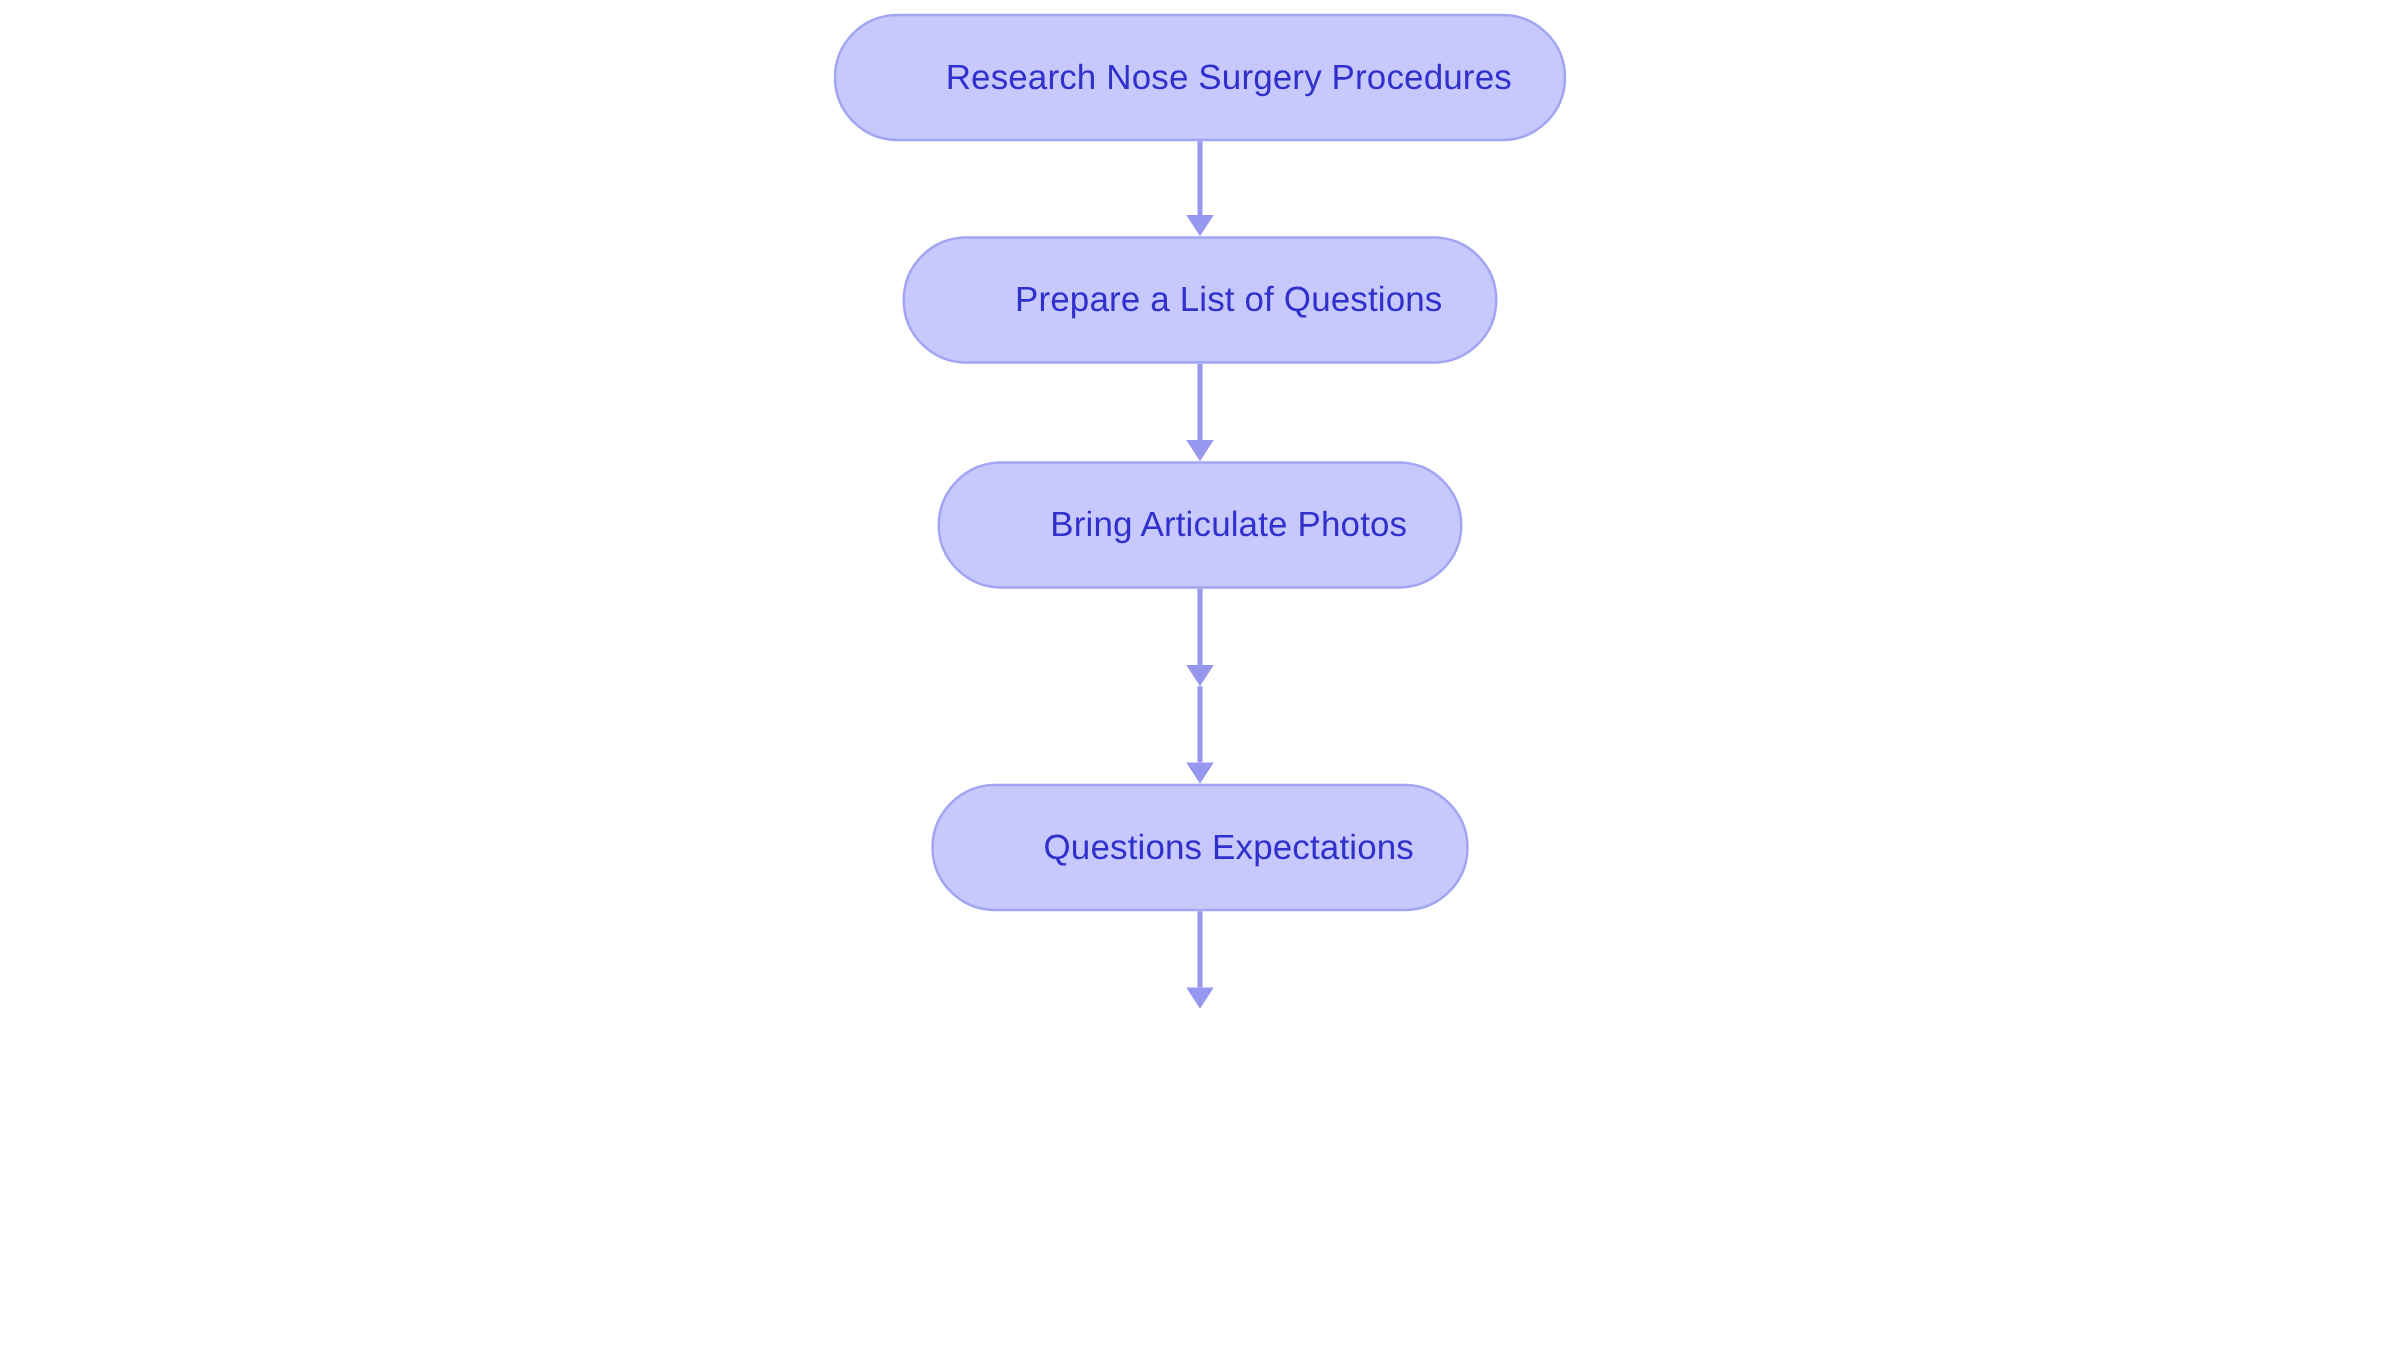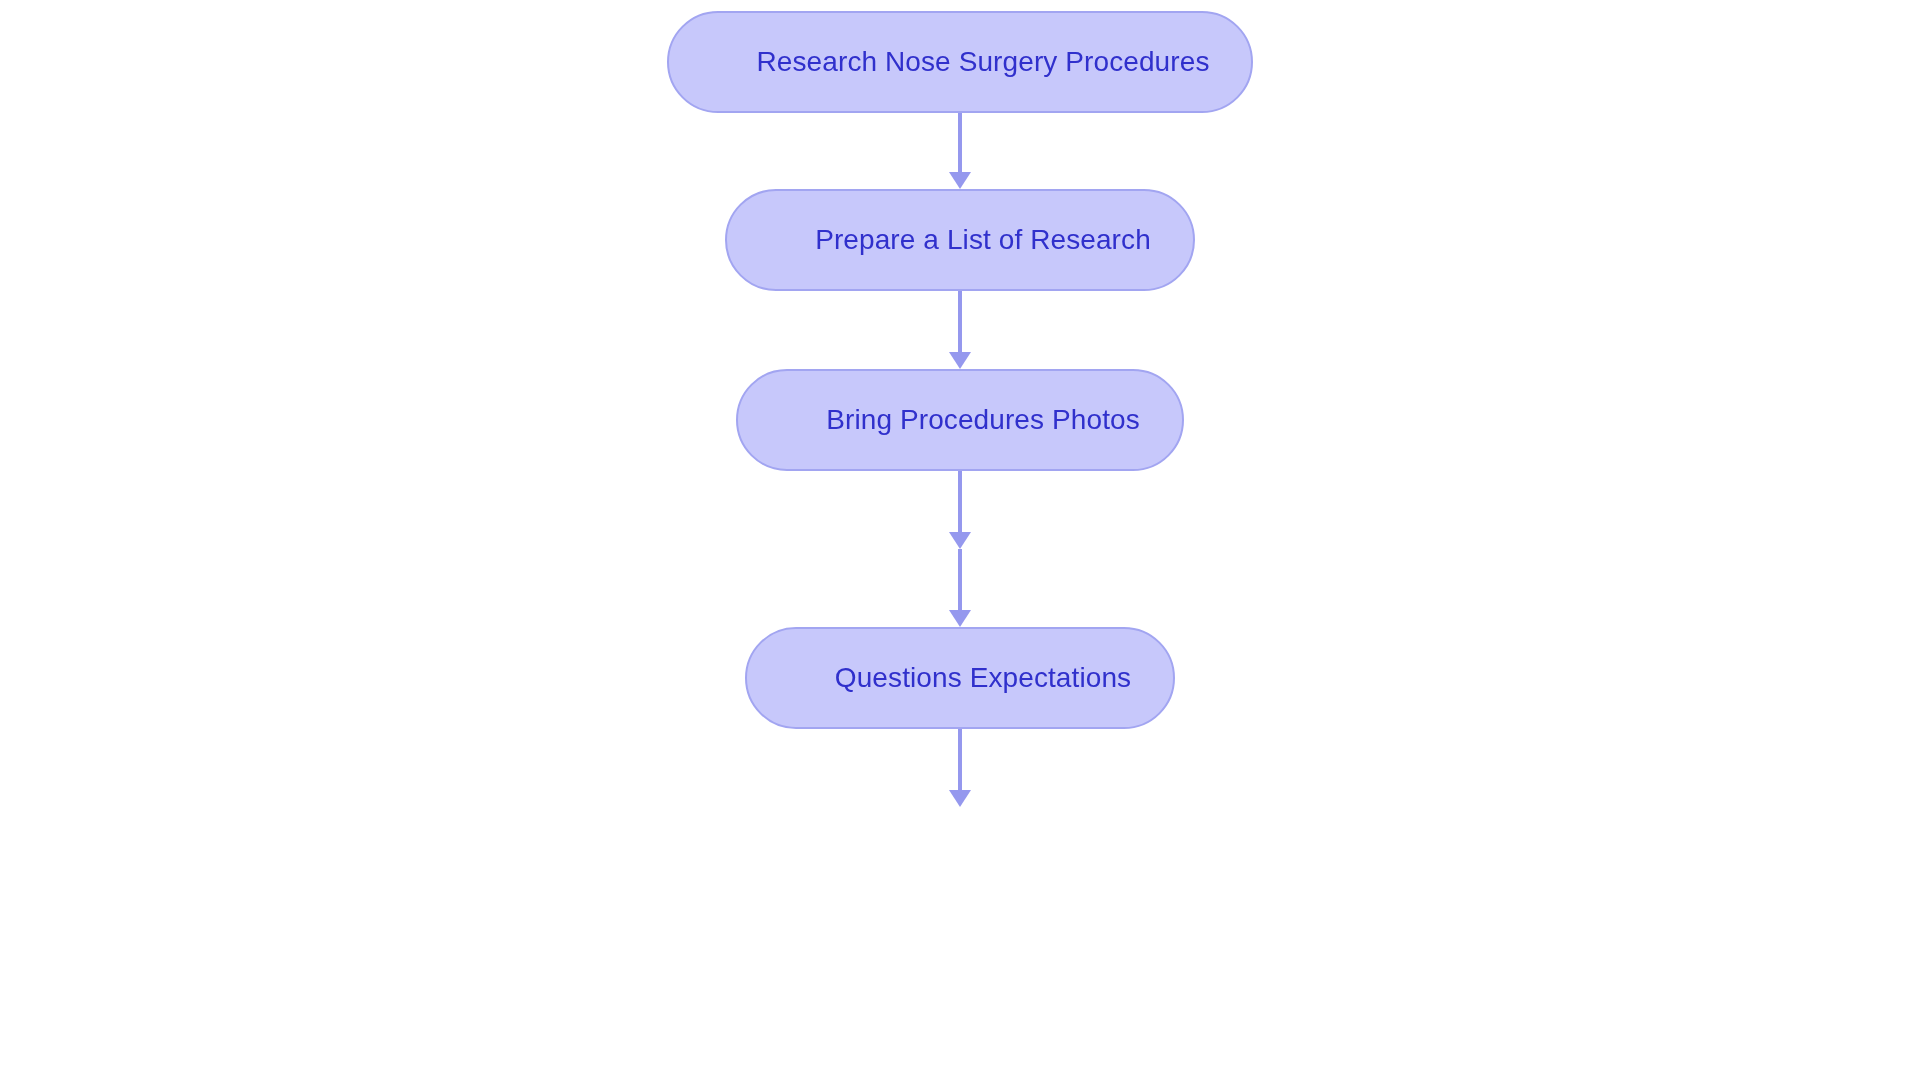--- a/index.html
+++ b/index.html
@@ -105,30 +105,30 @@
     <div class="node">
       <span class="node-label">Research Nose Surgery Procedures</span>
     </div>
 
     <div class="connector gap-0">
       <span class="stem"></span>
       <span class="arrowhead"></span>
     </div>
 
     <div class="node">
-      <span class="node-label">Prepare a List of Research</span>
+      <span class="node-label">Prepare a List of Questions</span>
     </div>
 
     <div class="connector gap-1">
       <span class="stem"></span>
       <span class="arrowhead"></span>
     </div>
 
     <div class="node">
-      <span class="node-label">Bring Procedures Photos</span>
+      <span class="node-label">Bring Articulate Photos</span>
     </div>
 
     <div class="connector gap-2">
       <span class="stem"></span>
       <span class="arrowhead"></span>
     </div>
 
 
     <div class="connector gap-3">
       <span class="stem"></span>

